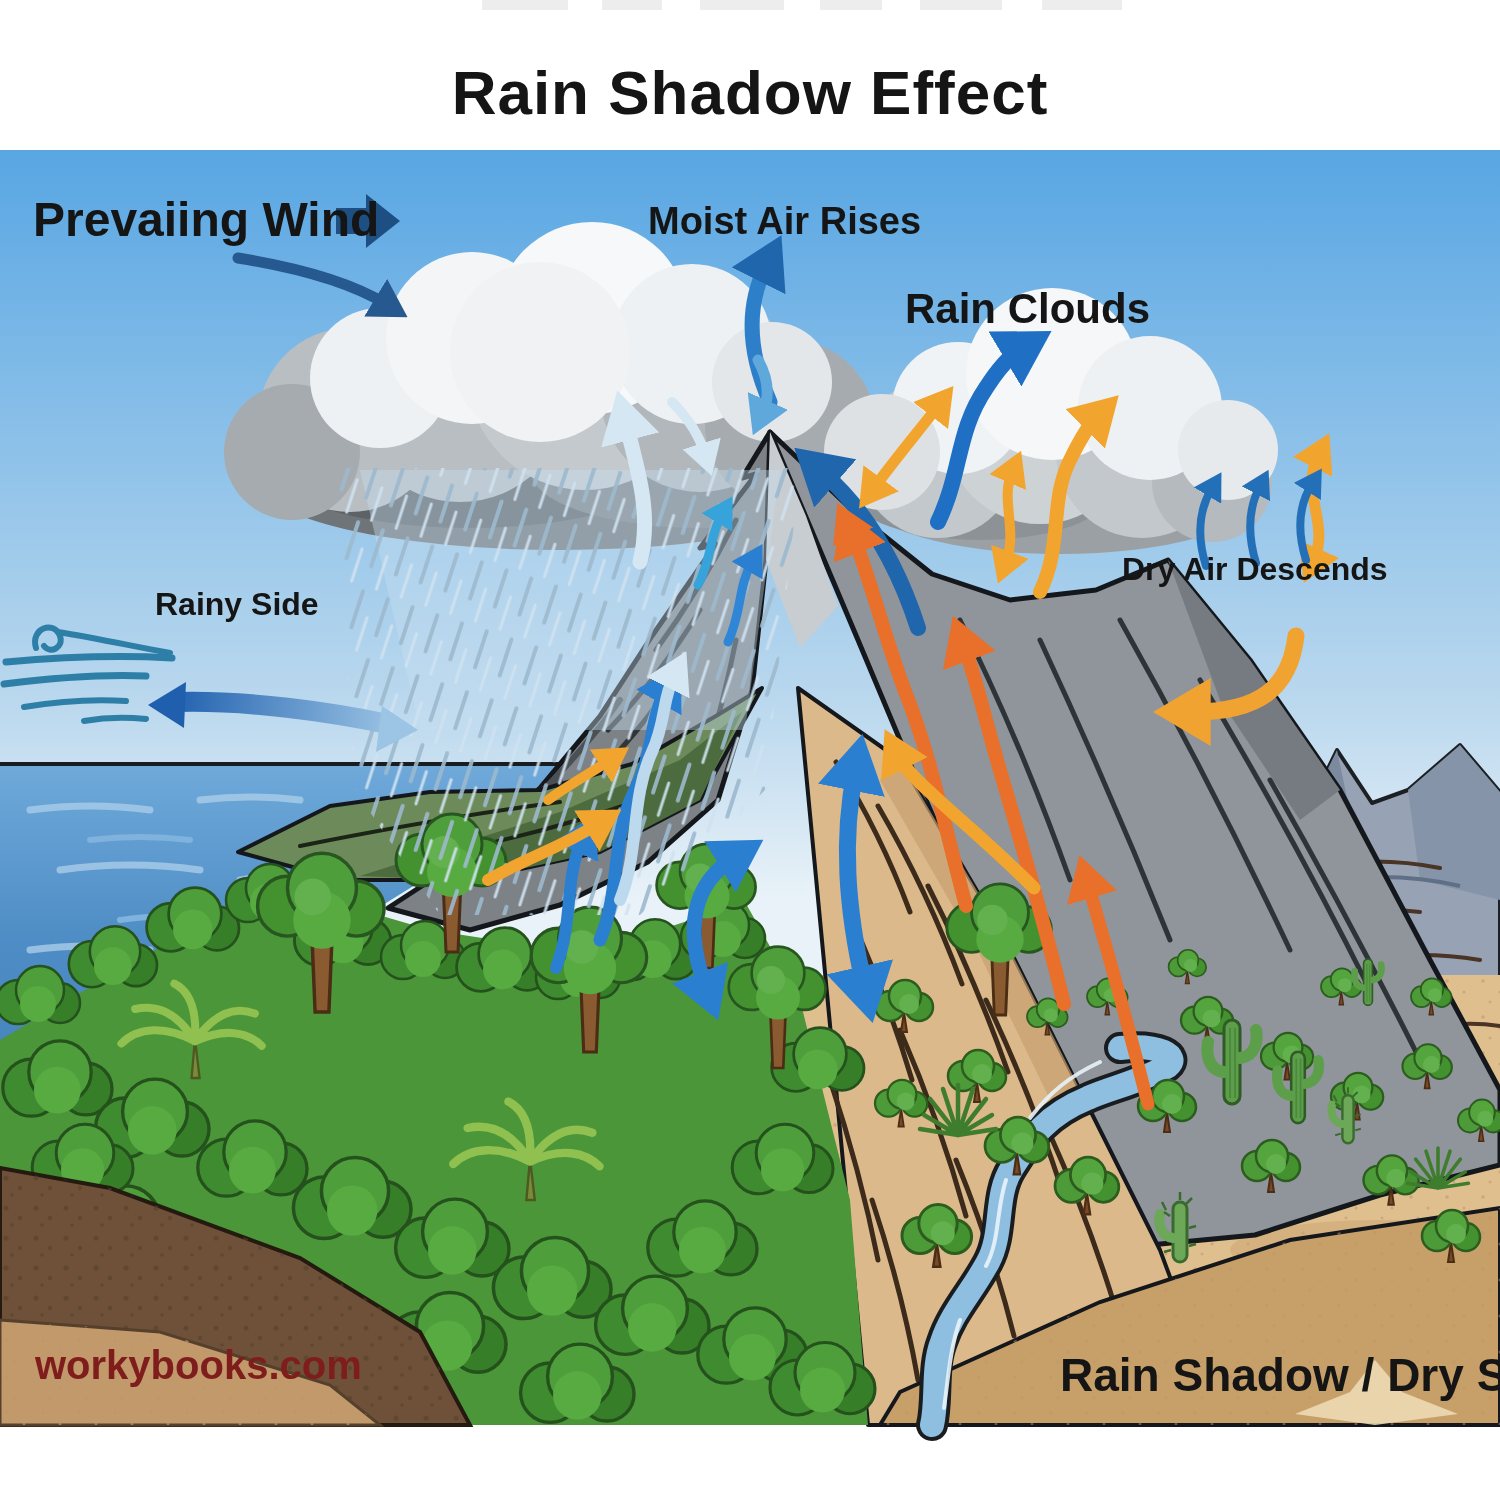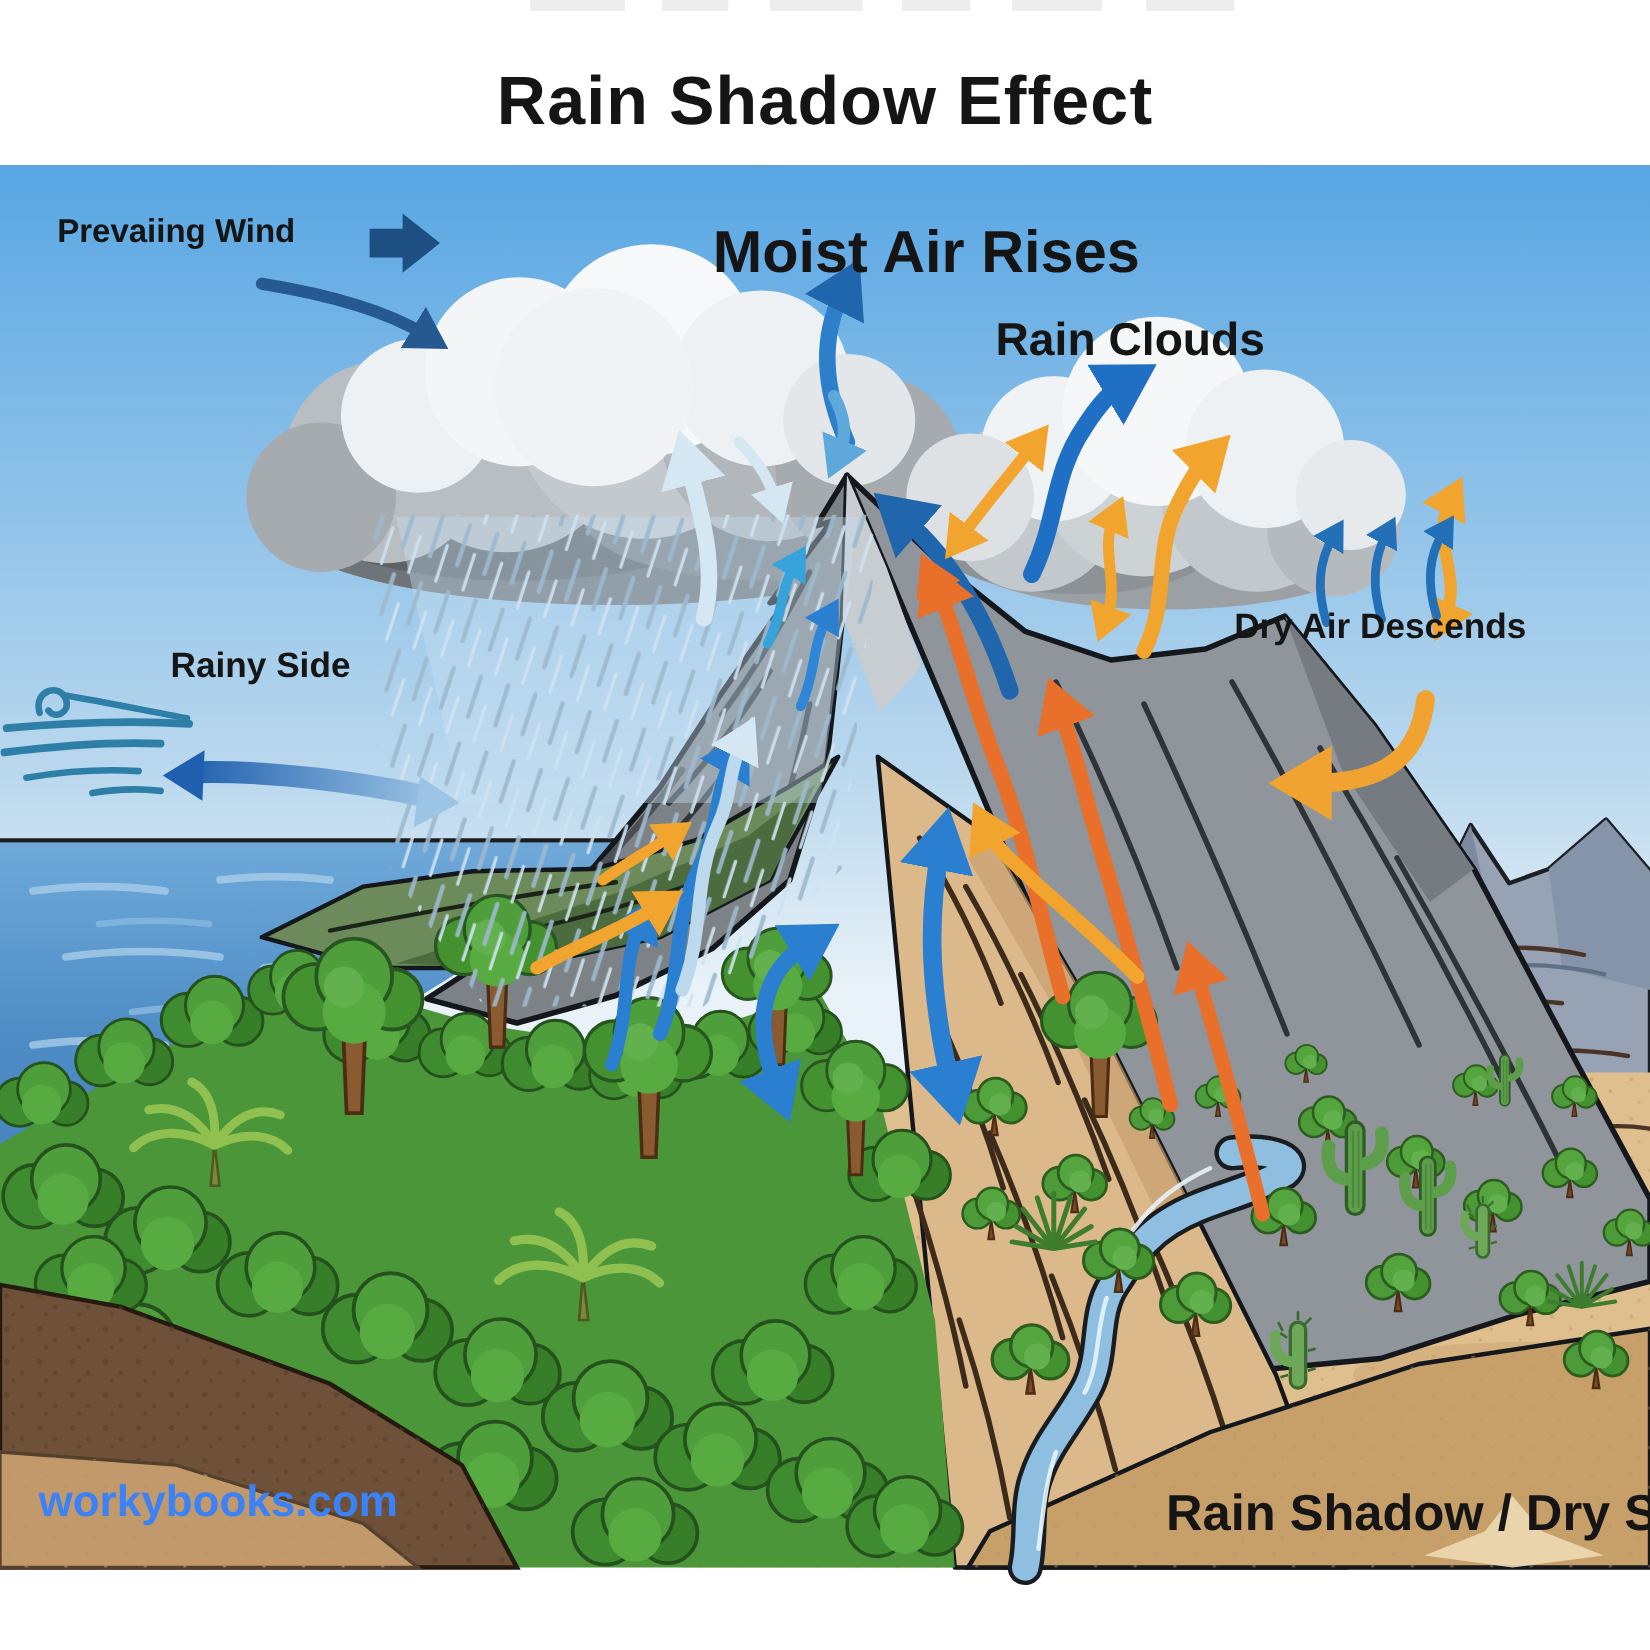--- a/index.html
+++ b/index.html
@@ -1,25 +1,25 @@
 <!DOCTYPE html>
 <html><head>
 <meta charset="utf-8">
 <style>
   html,body{margin:0;padding:0;background:#ffffff;}
   body{width:1500px;height:1500px;position:relative;font-family:"Liberation Sans",sans-serif;overflow:hidden;}
   .stage{position:absolute;left:0;top:0;width:1500px;height:1500px;}
   .lbl{position:absolute;font-weight:bold;color:#151515;white-space:nowrap;line-height:1;}
   .title{left:0;top:62px;width:100%;text-align:center;font-size:62px;letter-spacing:1px;}
-  .prevailing{left:52px;top:196px;font-size:30px;}
-  .moist{left:648px;top:202px;font-size:54px;}
+  .prevailing{left:33px;top:196px;font-size:48px;}
+  .moist{left:648px;top:202px;font-size:38px;}
   .rainclouds{left:905px;top:288px;font-size:42px;}
   .rainy{left:155px;top:588px;font-size:32px;}
   .dryair{left:1122px;top:553px;font-size:32px;}
-  .watermark{left:35px;top:1345px;font-size:40px;color:#3b82f6;}
+  .watermark{left:35px;top:1345px;font-size:40px;color:#7f1d1d;}
   .dryside{left:1060px;top:1352px;font-size:46px;}
 </style>
 </head>
 <body>
 
 <svg class="stage" viewBox="0 0 1500 1500">
   <defs>
     <linearGradient id="skyG" x1="0" y1="150" x2="0" y2="900" gradientUnits="userSpaceOnUse">
       <stop offset="0" stop-color="#58a6e3"></stop>
         <stop offset="0.75" stop-color="#bcd9ee"></stop>

